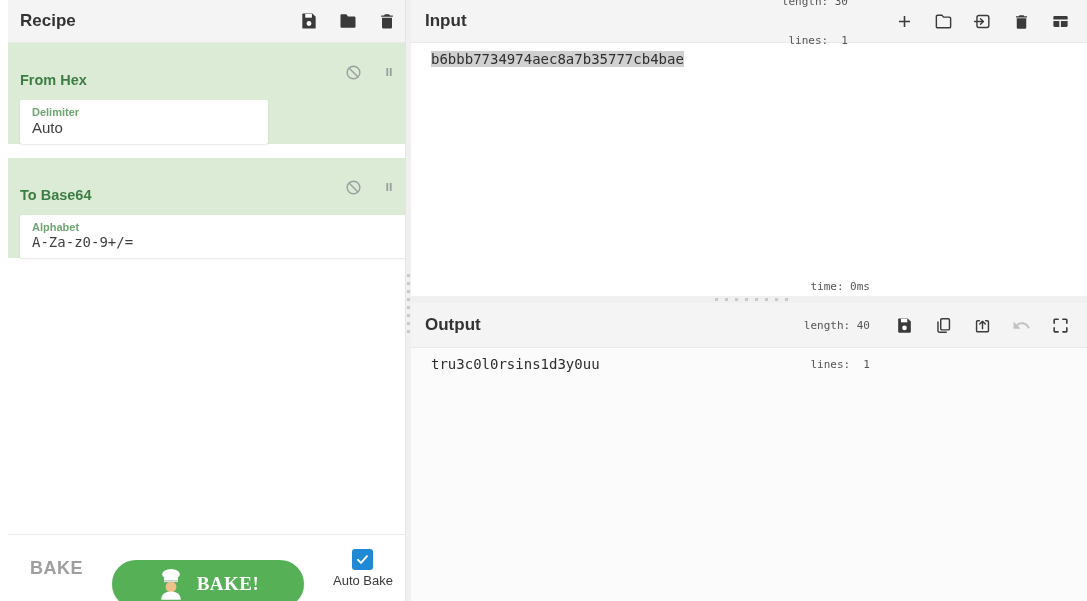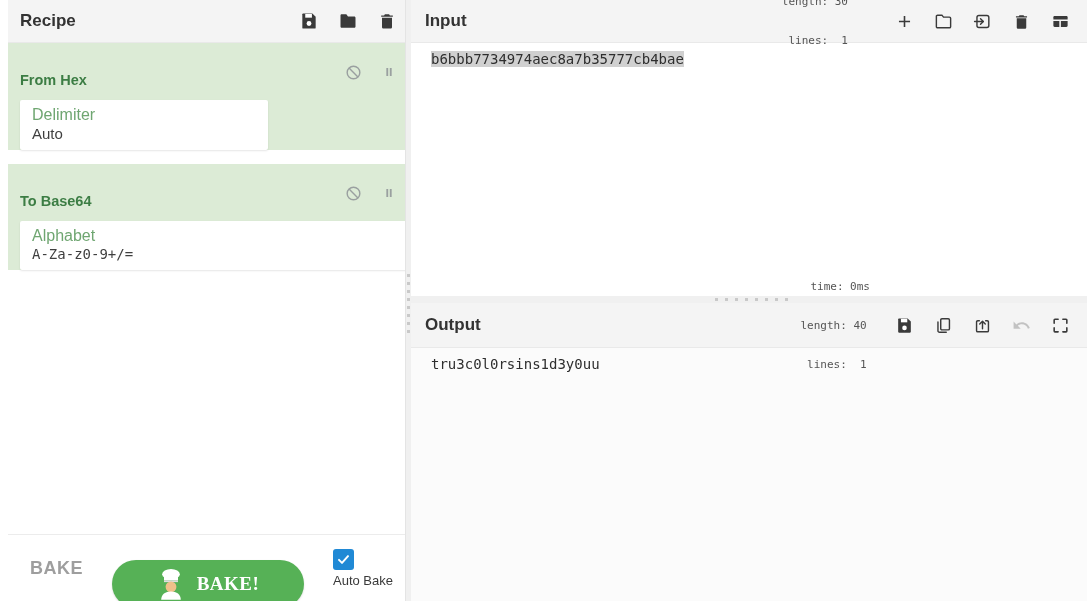--- a/index.html
+++ b/index.html
@@ -23,58 +23,58 @@
   .recipe-panel .pane-header { justify-content:space-between; padding:0 16px 0 12px; }
   .rec-list { flex:1; overflow:hidden; }
   .operation { background:#dcebd6; margin-bottom:7px; }
   .op-header { display:flex; align-items:center; justify-content:space-between; padding:13px 14px 10px 12px; }
   .op-title { font-size:14.5px; font-weight:bold; color:#3c7d44;margin-top:16px; }
   .op-icons { display:flex; align-items:center; gap:16px; }
   .ingredient { position:relative; background:#fff; border-radius:2px; margin:2px 0 14px 12px;
                 padding:6px 10px 8px 12px; box-shadow:0 1px 2px rgba(0,0,0,0.10); }
   .ingredient.narrow { width:248px; }
   .ingredient.wide { width:454px; }
-  .ing-label { font-size:16px; color:#6fa671; }
+  .ing-label { font-size:11px; color:#6fa671;font-weight:bold; }
   .ing-value { font-size:15px; color:#3f3f3f; margin-top:1px; }
   .ing-value.mono { font-size:14px; }
   .caret { position:absolute; right:11px; top:50%; margin-top:-2px; width:0; height:0;
            border-left:4.5px solid transparent; border-right:4.5px solid transparent;
            border-top:5px solid #666; }
 
   
   .controls { height:67px; border-top:1px solid #ececec; display:flex; align-items:center;
               justify-content:space-between; padding:0 20px 0 22px; background:#fff; }
   .step-btn { background:none; border:none; font-family:inherit; font-size:18px; font-weight:bold;
               color:#9e9e9e; letter-spacing:0.5px; cursor:pointer; }
   .bake-btn { display:flex; align-items:center; justify-content:center; gap:12px;
               width:192px; height:48px; border:none; border-radius:24px; background:#56b156;
               color:#fff; font-family:Liberation Serif, serif; font-size:19px; font-weight:bold; letter-spacing:0.5px;
               cursor:pointer; box-shadow:0 1px 2px rgba(0,0,0,0.15);margin-top:32px; }
-  .autobake { display:flex; flex-direction:column; gap:3px; }
+  .autobake { display:flex; flex-direction:column; align-items:center; gap:3px; }
   .checkbox { width:21px; height:21px; background:#2089d5; border-radius:3px;
               display:flex; align-items:center; justify-content:center; cursor:pointer; }
   .autobake-label { font-size:13px; color:#3a3a3a; }
 
   
   .v-divider { position:absolute; left:405px; top:0; width:6px; height:601px; background:#f0f0f0;
                border-left:1px solid #e4e4e4; cursor:col-resize; }
   .v-dots { position:absolute; left:1px; top:274px; width:3px; height:59px;
             background:repeating-linear-gradient(180deg,#c9c9c9 0 3px,transparent 3px 8px); }
   .h-divider { position:absolute; left:0; top:0; width:676px; height:7px; background:#f0f0f0;
                cursor:row-resize; }
   .h-dots { position:absolute; left:304px; top:2px; width:74px; height:3px;
             background:repeating-linear-gradient(90deg,#c9c9c9 0 3px,transparent 3px 10px); }
 
   
   .io-panel { position:absolute; left:411px; top:0; width:676px; height:601px; }
   .io-pane .pane-header { padding-right:17px; }
   .pane-header .spacer { flex:1; }
   .stats { font-size:11px; line-height:13px; color:#555; white-space:pre; text-align:right; }
   .stats.gap-lg { margin-right:46px; }
-  .stats.gap-sm { margin-right:24px;text-align:center; }
+  .stats.gap-sm { margin-right:24px; }
   .input-pane { position:absolute; left:0; top:0; width:676px; height:296px; background:#fff; }
   .io-body { padding:7px 20px; font-size:14px; line-height:19px; color:#2e2e2e; cursor:text; }
   .sel { background:#d0d0d0; }
   .splitter-io { position:absolute; left:0; top:296px; width:676px; height:7px; }
   .output-pane { position:absolute; left:0; top:303px; width:676px; height:298px; background:#fbfbfb; }
   .output-pane .pane-header { height:45px; }
   svg { display:block; }
 </style>
 </head>
 <body>

